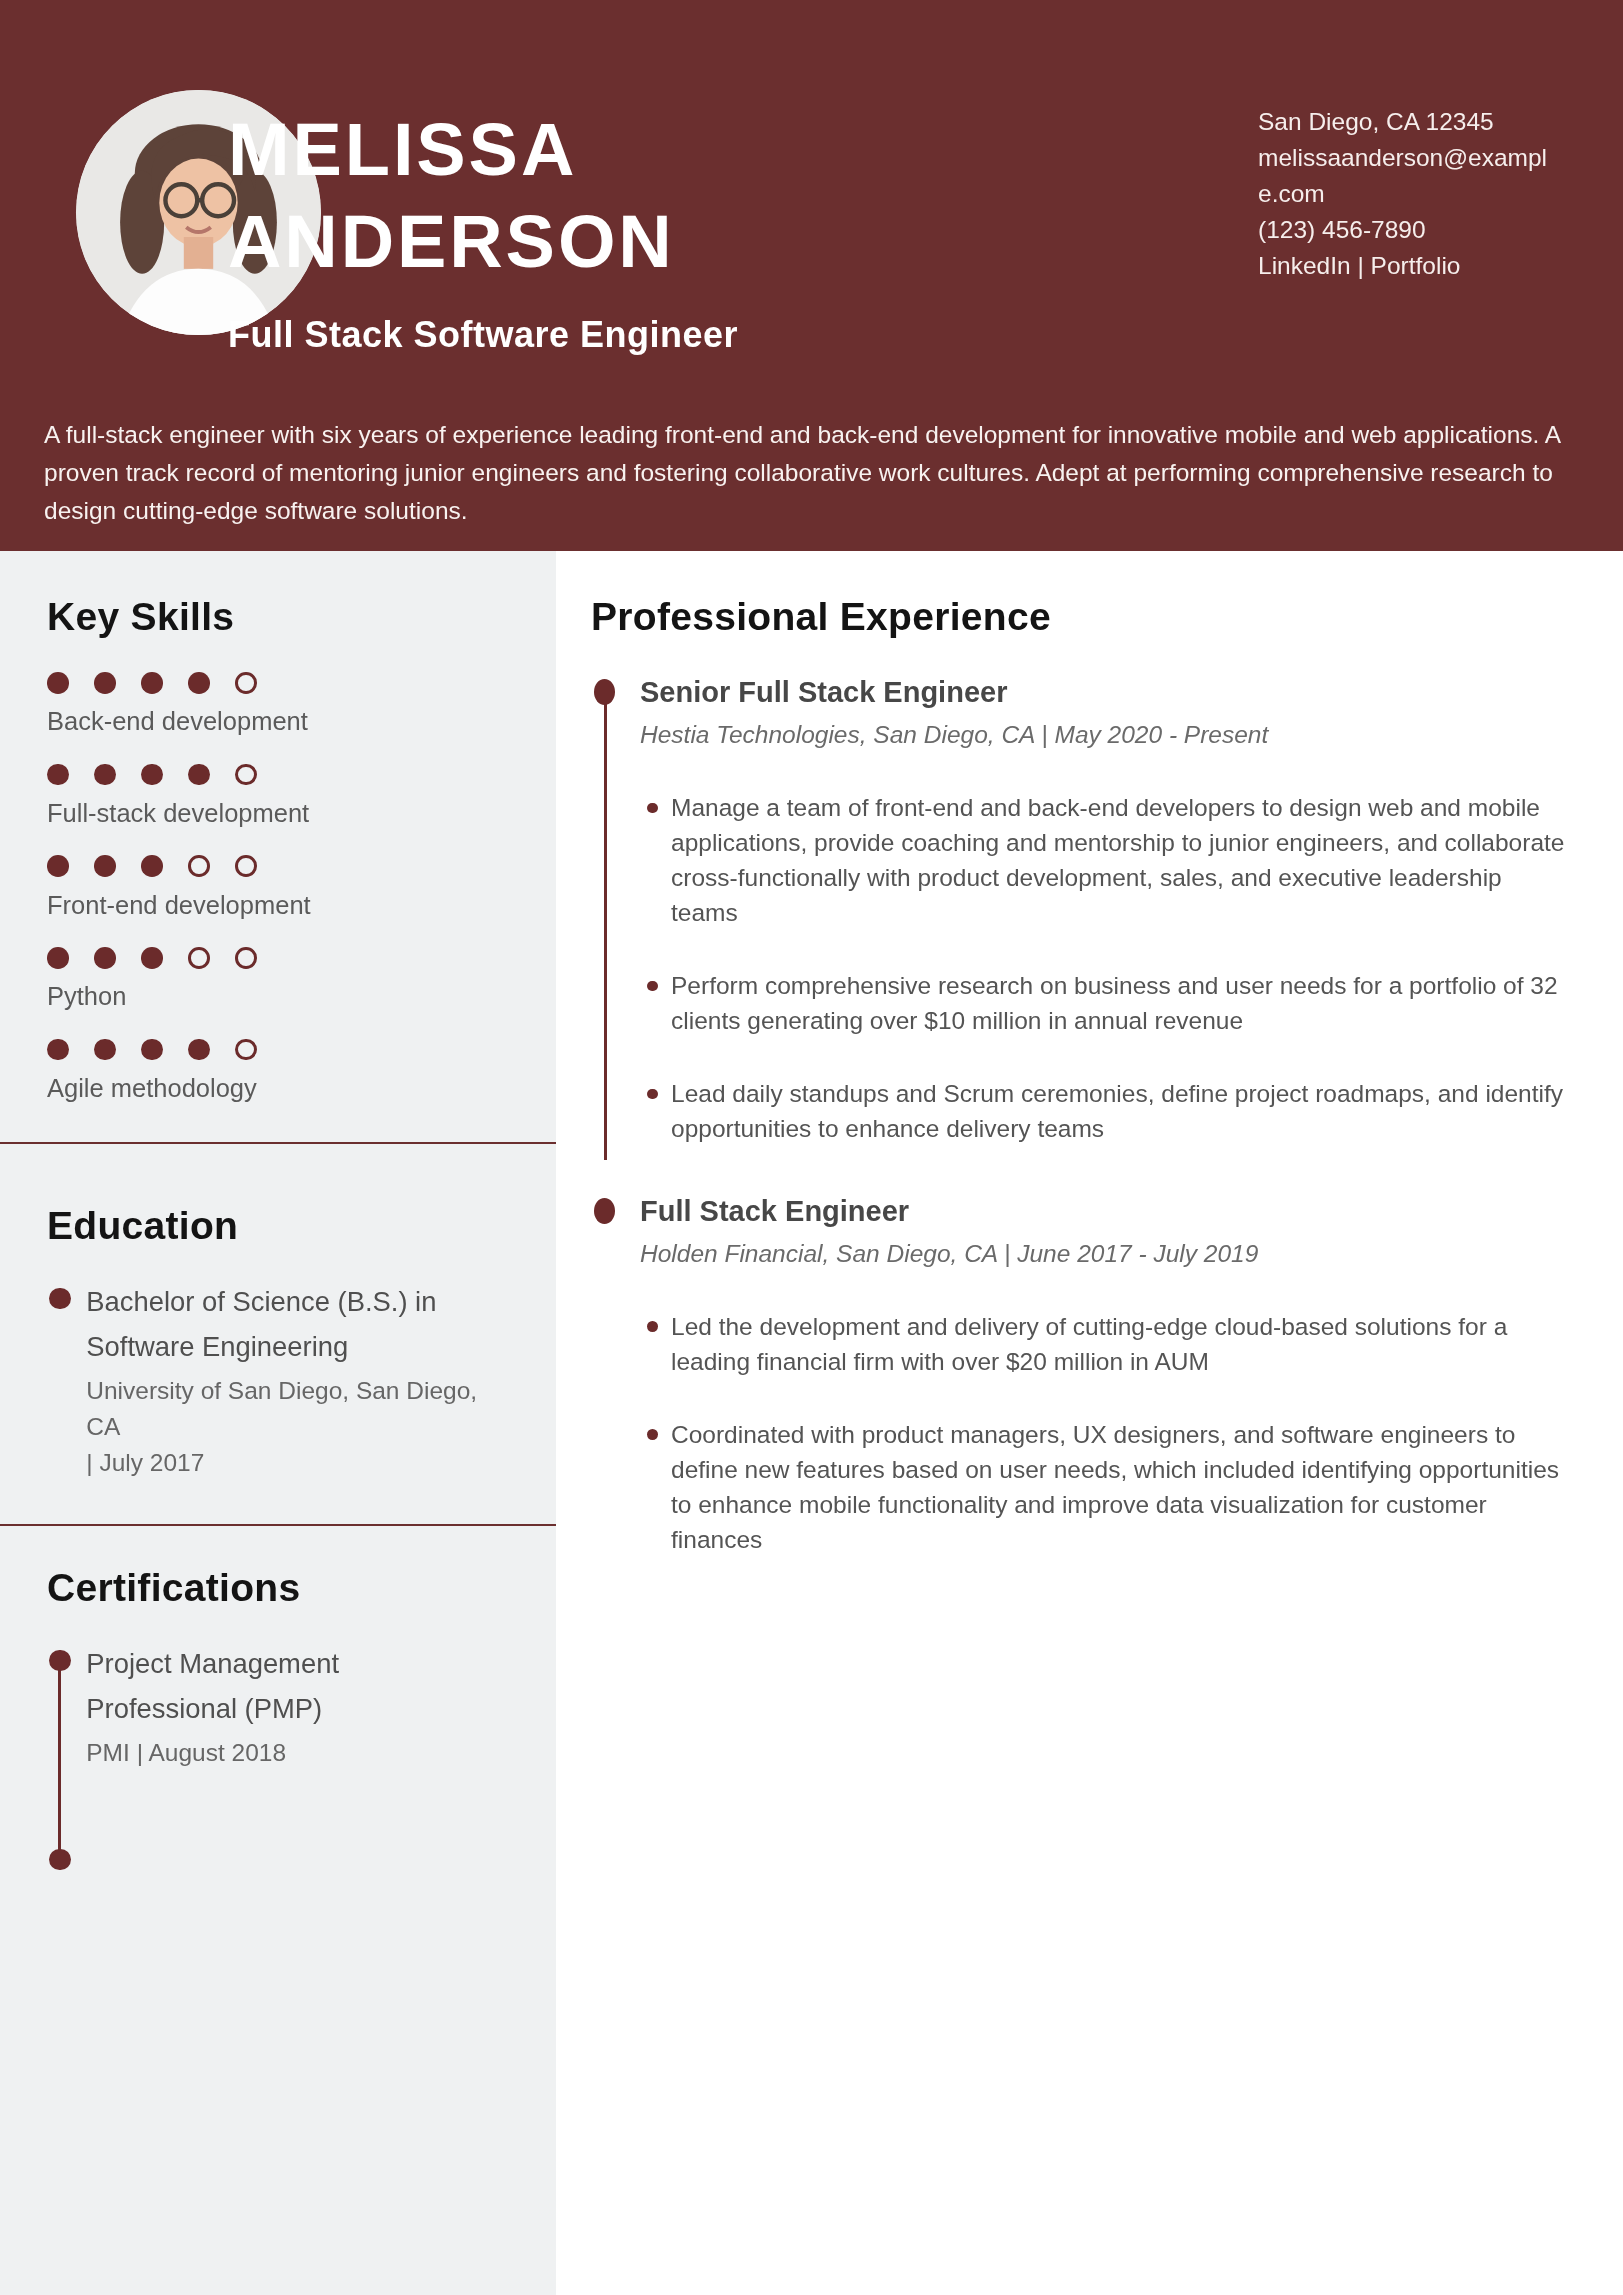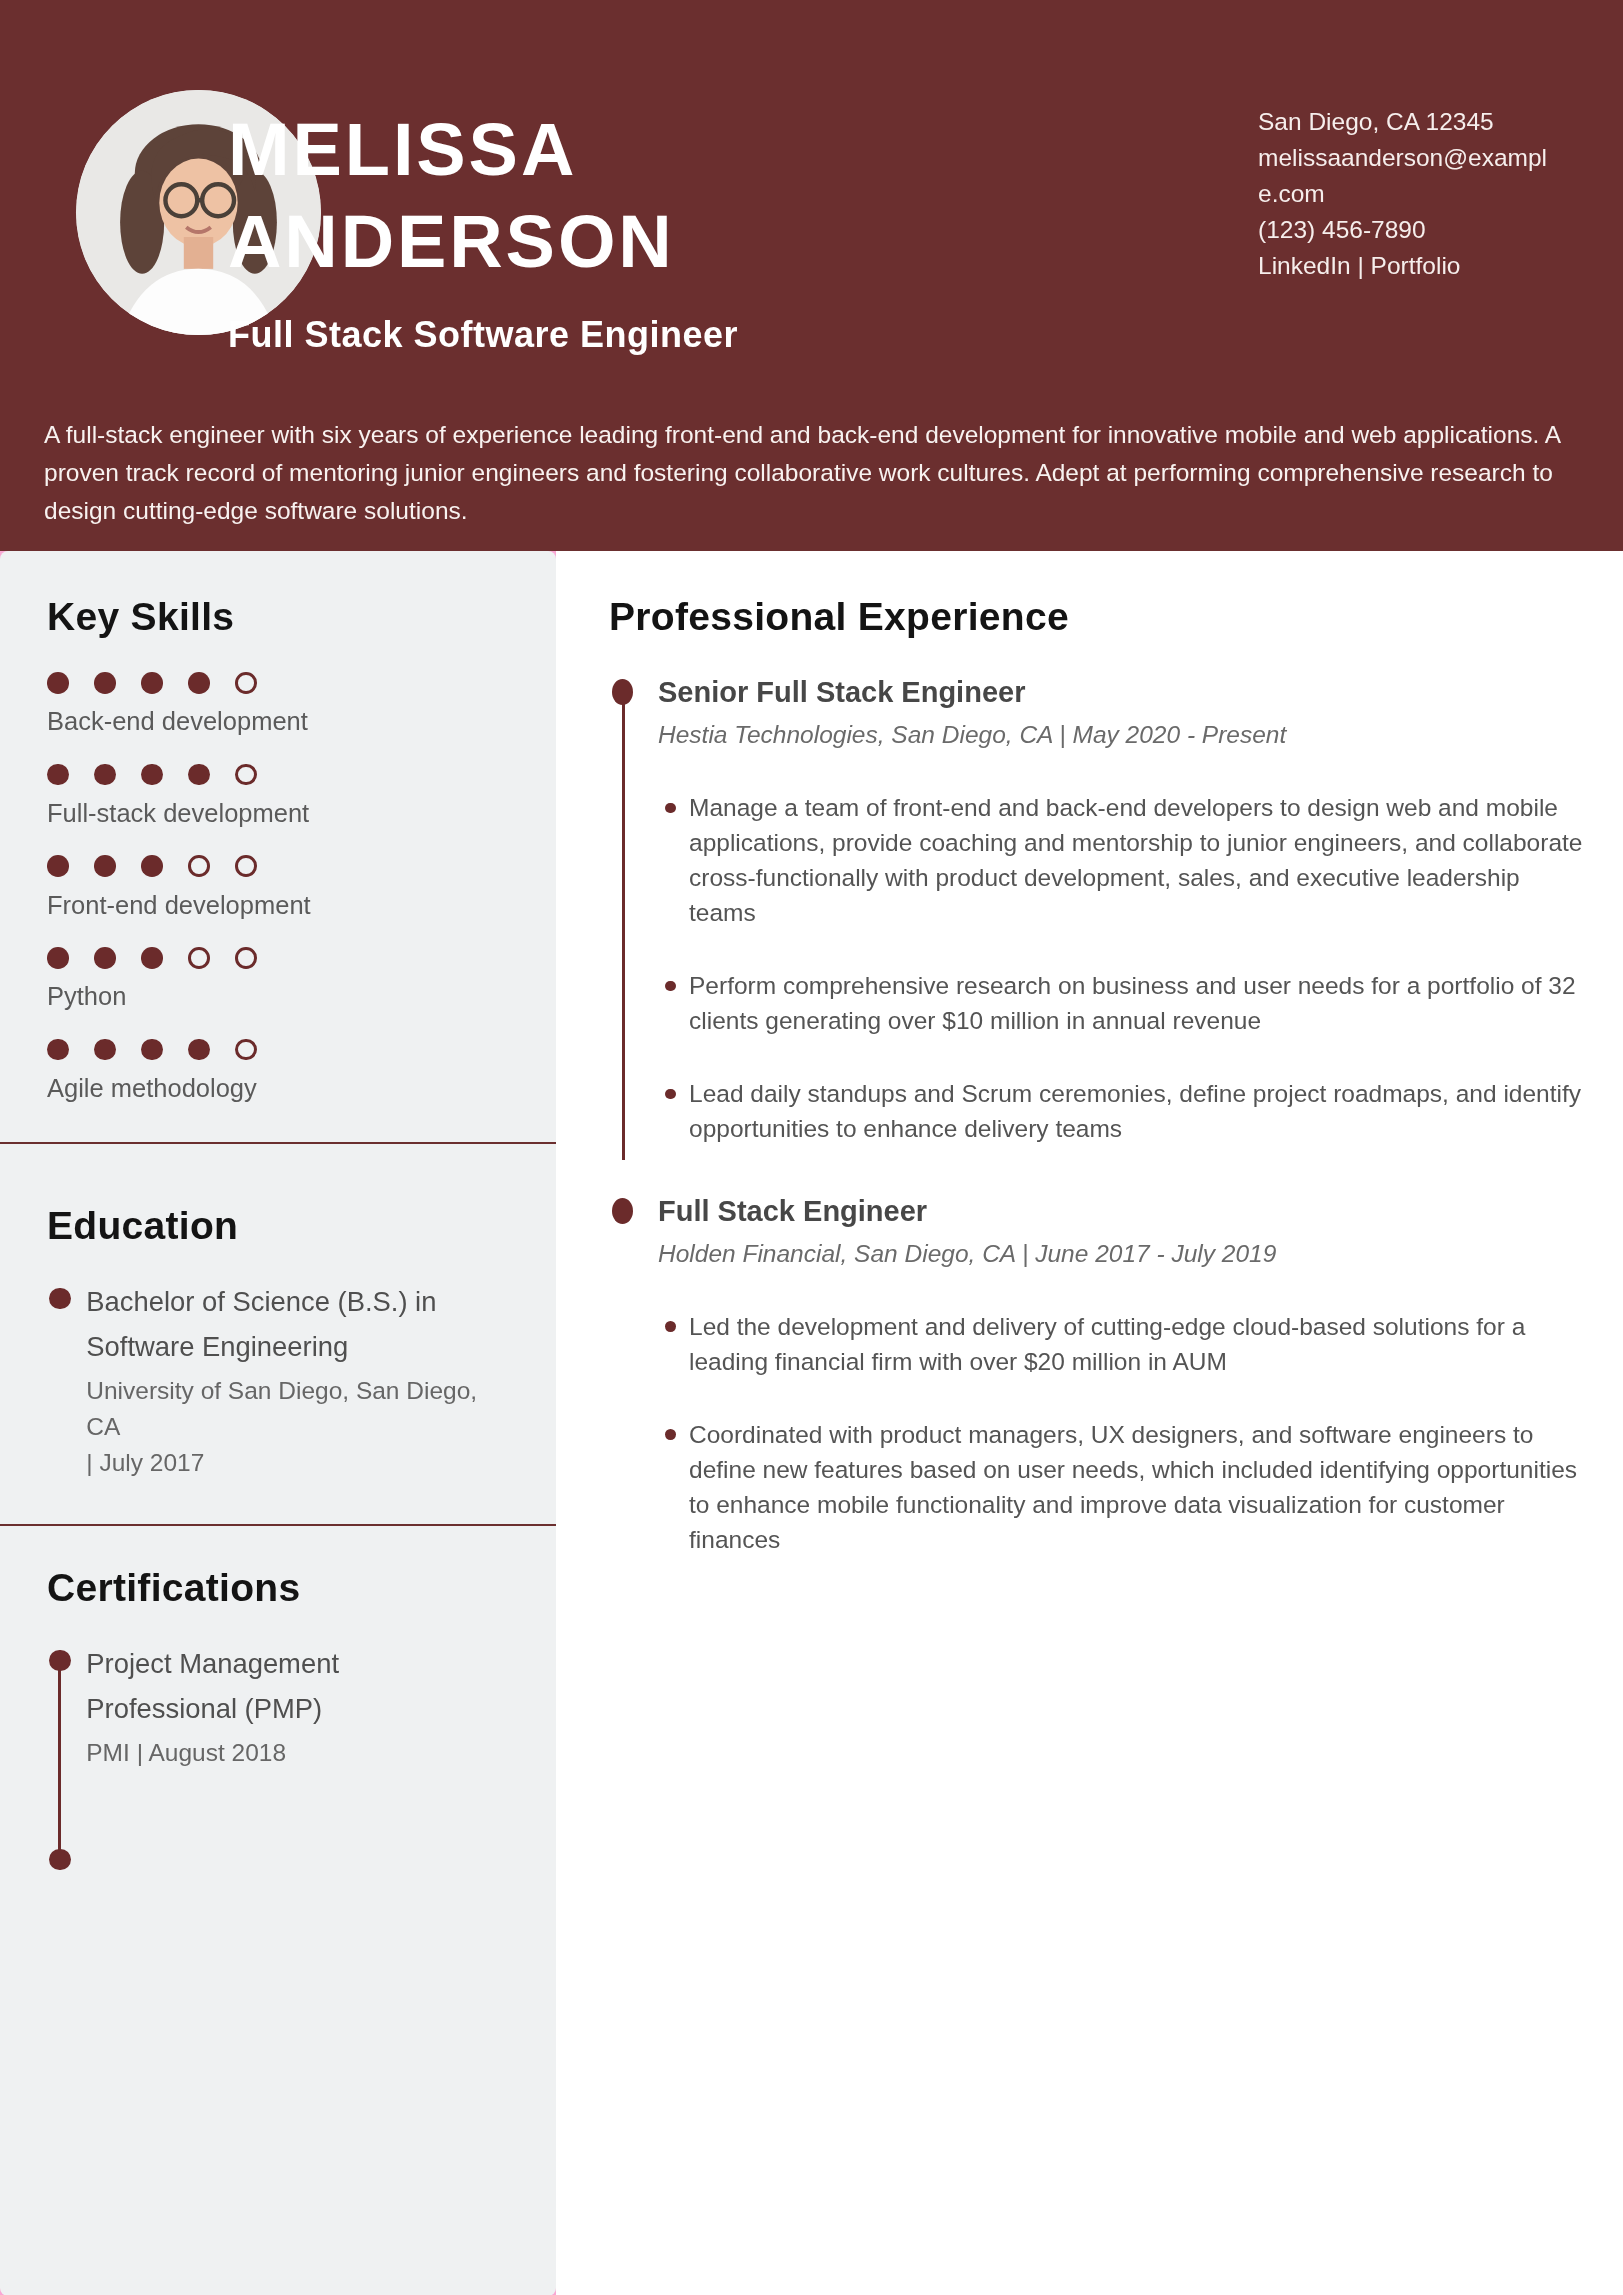--- a/index.html
+++ b/index.html
@@ -30,25 +30,25 @@
   }
   .contact .email { word-break:break-all; }
   .summary {
     position:absolute; left:44px; top:416px; width:1529px;
     color:#f8f2f0; font-size:24.5px; line-height:38px;
   }
 
   
   .sidebar {
     position:absolute; left:0; top:551px; width:556px; height:1745px;
-    background:#EFF1F2; box-sizing:border-box; padding:43px 39px 0 47px;border-radius:8px;
+    background:#EFF1F2; box-sizing:border-box; padding:43px 39px 0 47px;
   }
   .main {
     position:absolute; left:556px; top:551px; width:1067px; height:1745px;
-    background:#ffffff; box-sizing:border-box; padding:43px 55px 0 53px;
+    background:#ffffff; box-sizing:border-box; padding:43px 55px 0 35px;
   }
   h2.sec {
     margin:0; font-size:39px; line-height:45px; font-weight:800;
     color:#141414; letter-spacing:0.3px;
   }
   .divider { height:2px; width:556px; background:#6B2F2F; margin-left:-47px; }
 
   
   .skills { margin-top:33px; }
   .skill { margin-bottom:27.4px; }

